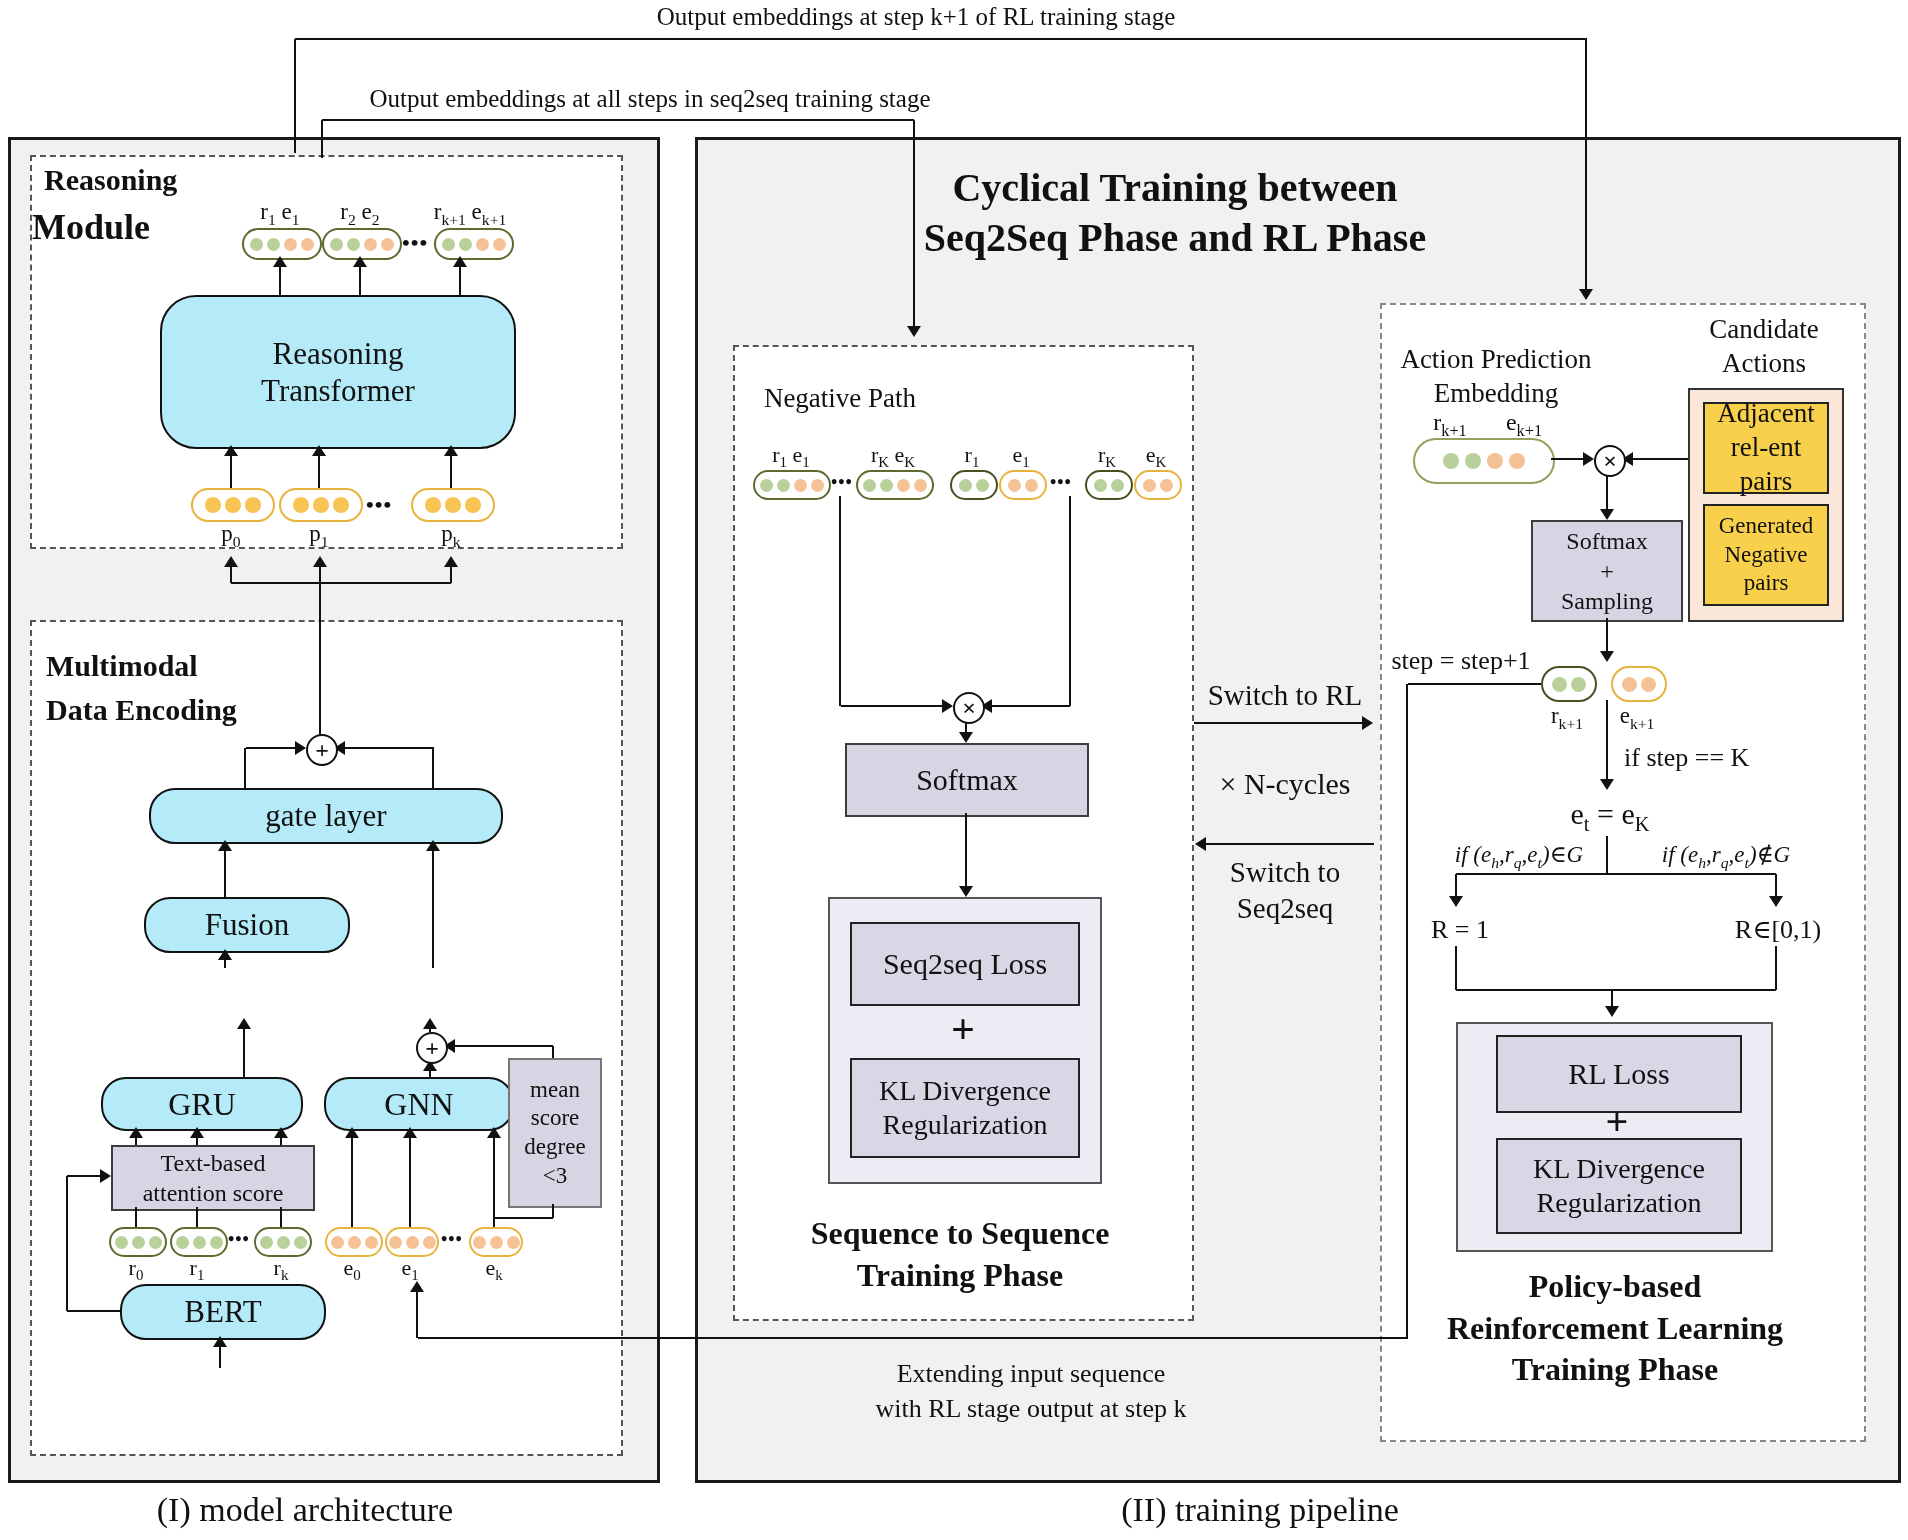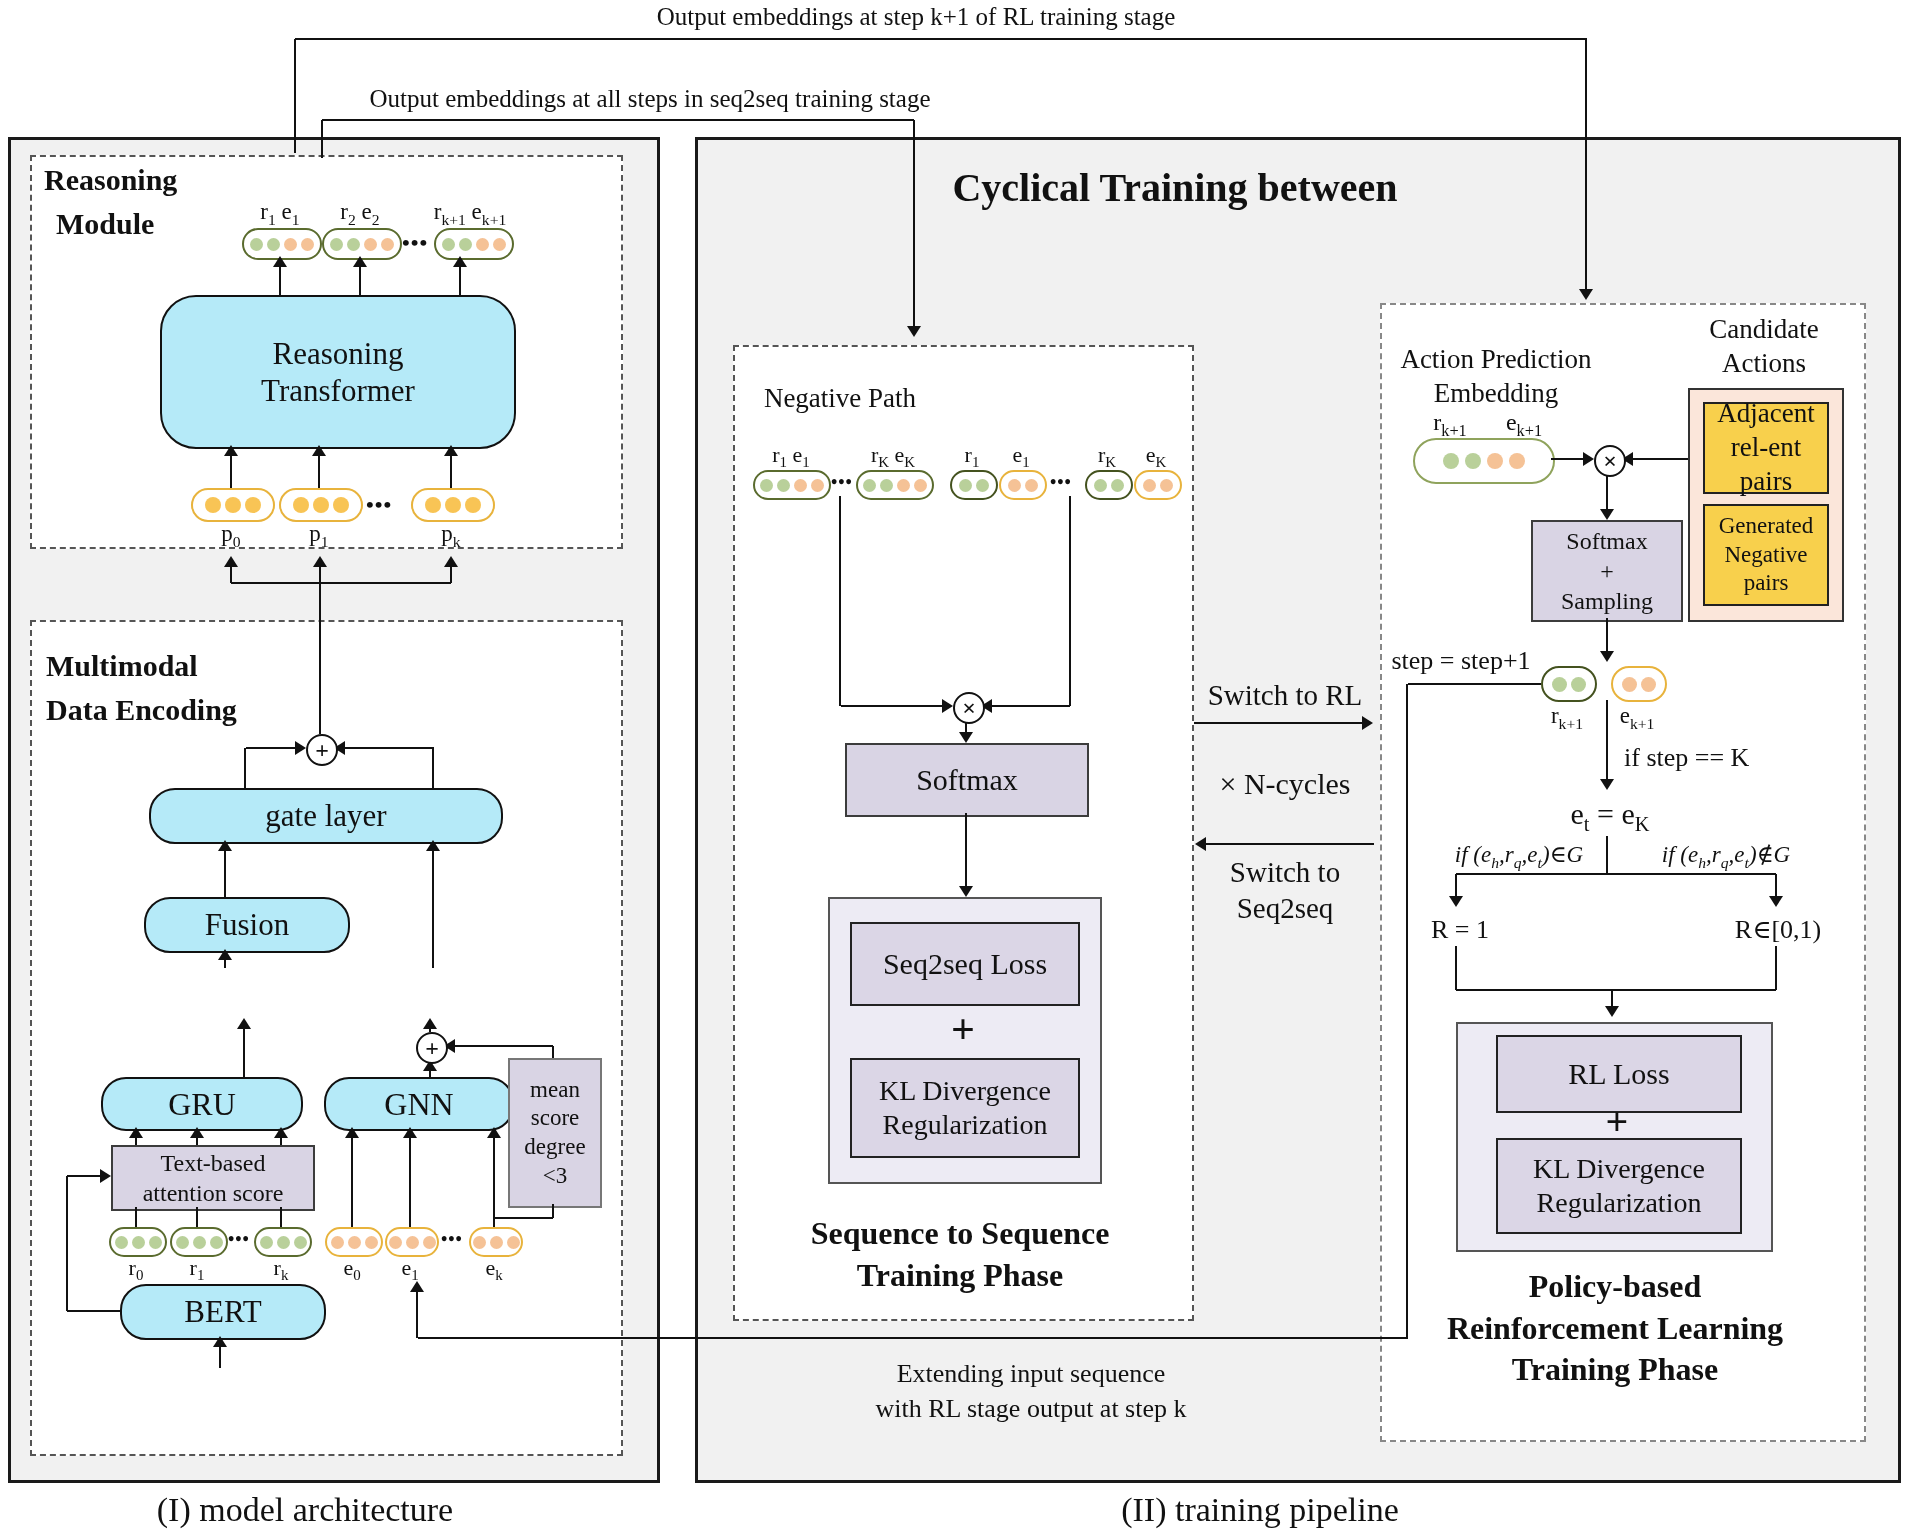--- a/index.html
+++ b/index.html
@@ -50,21 +50,21 @@
 <div id="canvas">
 
   <div class="lbl" style="left:610px;top:2px;width:612px;font-size:25px;">Output embeddings at step k+1 of RL training stage</div>
   <div class="lbl" style="left:328px;top:84px;width:644px;font-size:25px;">Output embeddings at all steps in seq2seq training stage</div>
 
   <div class="panel" style="left:8px;top:137px;width:646px;height:1340px;"></div>
   <div class="lbl" style="left:95px;top:1490px;width:420px;font-size:34px;">(I) model architecture</div>
 
   <div class="dashed" style="left:30px;top:155px;width:589px;height:390px;"></div>
   <div class="lbl left bold" style="left:44px;top:162px;width:230px;font-size:30px;">Reasoning</div>
-  <div class="lbl left bold" style="left:56px;top:206px;width:230px;font-size:30px;">Module</div>
+  <div class="lbl left bold" style="left:32px;top:206px;width:230px;font-size:36px;">Module</div>
 
   <div class="lbl" style="left:230px;top:198px;width:100px;font-size:23px;">r<sub>1</sub> e<sub>1</sub></div>
   <div class="lbl" style="left:310px;top:198px;width:100px;font-size:23px;">r<sub>2</sub> e<sub>2</sub></div>
   <div class="lbl" style="left:395px;top:198px;width:150px;font-size:23px;">r<sub>k+1</sub> e<sub>k+1</sub></div>
 
   <div class="tok" style="left:242px;top:228px;width:76px;height:28px;">
     <span class="dot dg"></span>
       <span class="dot dg"></span>
       <span class="dot do"></span>
       <span class="dot do"></span>
@@ -175,20 +175,21 @@
   <div class="lbl" style="left:469px;top:1255px;width:50px;font-size:22px;">e<sub>k</sub></div>
 
   <div class="cyan" style="left:120px;top:1284px;width:202px;height:52px;border-radius:26px;font-size:31px;">BERT</div>
 
 
   <div class="panel" style="left:695px;top:137px;width:1200px;height:1340px;"></div>
   <div class="lbl" style="left:1050px;top:1490px;width:420px;font-size:34px;">(II) training pipeline</div>
 
   <div class="lbl bold" style="left:860px;top:163px;width:630px;font-size:40px;line-height:1.25;">
     <span>Cyclical Training between</span><br>
+    <span>Seq2Seq Phase and RL Phase</span>
   </div>
 
   <div class="dashed" style="left:733px;top:345px;width:457px;height:972px;"></div>
   <div class="lbl" style="left:745px;top:383px;width:190px;font-size:27px;">Negative Path</div>
 
   <div class="lbl" style="left:755px;top:442px;width:72px;font-size:22px;">r<sub>1</sub> e<sub>1</sub></div>
   <div class="lbl" style="left:857px;top:442px;width:72px;font-size:22px;">r<sub>K</sub> e<sub>K</sub></div>
   <div class="tok" style="left:753px;top:470px;width:74px;height:26px;">
     <span class="dot dg"></span>
       <span class="dot dg"></span>

